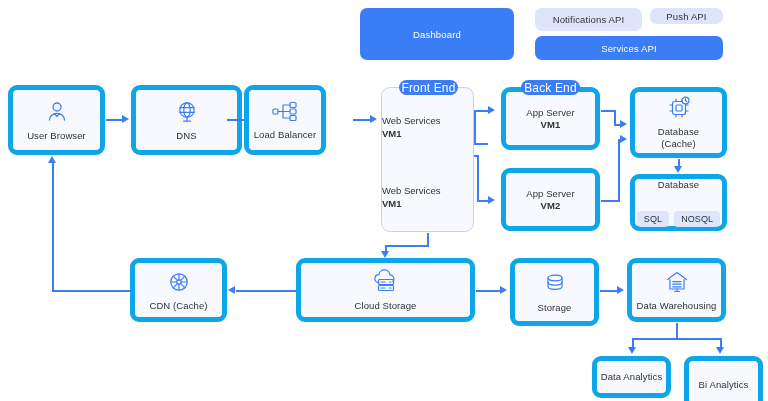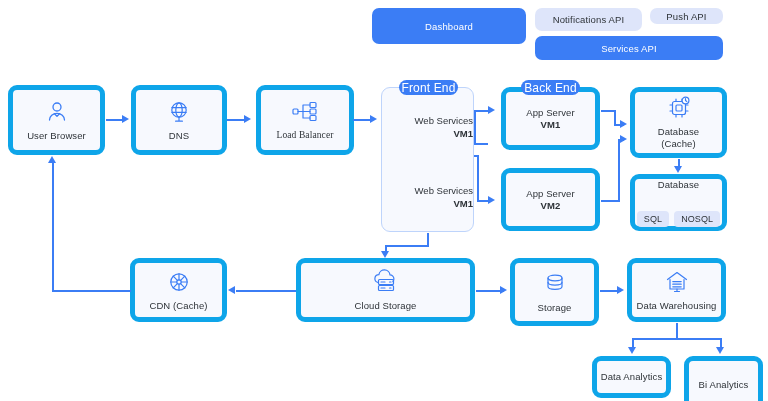--- a/index.html
+++ b/index.html
@@ -83,21 +83,21 @@
     position: absolute;
     box-sizing: border-box;
     background: #f7f9fe;
     border: 1px solid #bed4fb;
     border-radius: 9px;
   }
   .group .slot {
     position: absolute;
     left: 0;
     right: 0;
-    text-align: right;
+    text-align: left;
     font-size: 9.5px;
     color: #2e3338;
     line-height: 13px;
   }
   .group .slot b {
     font-weight: bold;
   }
 
   
   .pillrow {
@@ -146,21 +146,21 @@
     border-left: 4.5px solid transparent;
     border-right: 4.5px solid transparent;
     border-bottom: 7px solid #3b7df5;
   }
 </style>
 </head>
 <body>
 
 <div id="canvas">
 
-  <div class="chip solid" style="left:372px; top:8px; width:154px; height:36px;align-items:center;">
+  <div class="chip solid" style="left:360px; top:8px; width:154px; height:52px;align-items:center;">
     <span>Dashboard</span>
   </div>
 
   <div class="chip soft" style="left:535px; top:8px; width:107px; height:23px;">
     <span>Notifications API</span>
   </div>
 
   <div class="chip soft" style="left:650px; top:8px; width:73px; height:16px;">
     <span>Push API</span>
   </div>
@@ -176,36 +176,36 @@
         <path d="M5.5 21c0-4 3.4-6.6 7.5-6.6S20.5 17 20.5 21"></path>
         <path d="M10.5 14.8 13 17.4l2.5-2.6"></path>
       </svg>
     </span>
     <span class="label">User Browser</span>
   </div>
 
   <div class="ln h" style="left:106px; top:119px; width:18px;"></div>
   <div class="arw r" style="left:122px; top:115px;"></div>
 
-  <div class="node" style="left:131px; top:85px; width:96px; height:70px;">
+  <div class="node" style="left:131px; top:85px; width:111px; height:70px;">
     <span class="icon">
       <svg width="26" height="26" viewBox="0 0 26 26" fill="none" stroke="#3b7df5" stroke-width="1.2" stroke-linecap="round">
         <circle cx="13" cy="11" r="7.2"></circle>
         <ellipse cx="13" cy="11" rx="3.2" ry="7.2"></ellipse>
         <path d="M5.9 8.6h14.2M5.9 13.4h14.2"></path>
         <path d="M13 18.2v4M9.6 22.2h6.8"></path>
       </svg>
     </span>
     <span class="label">DNS</span>
   </div>
 
   <div class="ln h" style="left:227px; top:119px; width:19px;"></div>
   <div class="arw r" style="left:244px; top:115px;"></div>
 
-  <div class="node" style="left:256px; top:85px; width:98px; height:70px;font-family:Liberation Serif, serif;">
+  <div class="node" style="left:244px; top:85px; width:82px; height:70px;">
     <span class="icon">
       <svg width="28" height="24" viewBox="0 0 28 24" fill="none" stroke="#3b7df5" stroke-width="1.2" stroke-linecap="round" stroke-linejoin="round">
         <rect x="2" y="9" width="5" height="5" rx="1"></rect>
         <rect x="19" y="2.5" width="6" height="5" rx="1"></rect>
         <rect x="19" y="9" width="6" height="5" rx="1"></rect>
         <rect x="19" y="15.5" width="6" height="5" rx="1"></rect>
         <path d="M7 11.5h5M12 11.5V5h7M12 11.5v6.5h7M12 11.5h7"></path>
       </svg>
     </span>
     <span class="label">Load Balancer</span>

